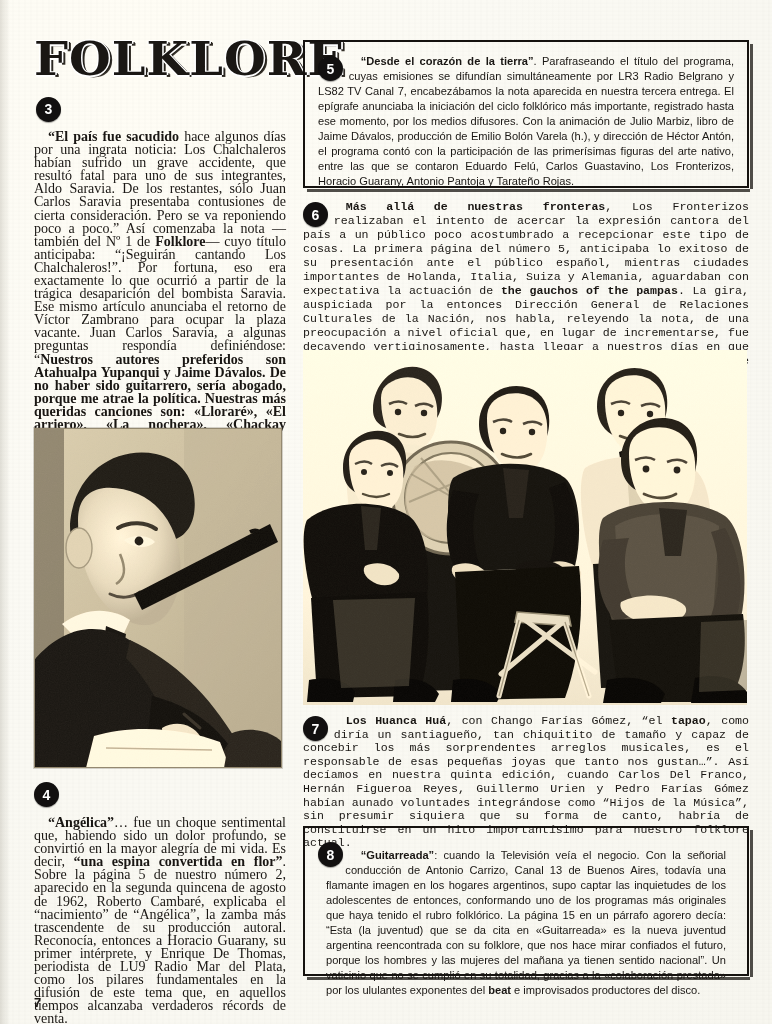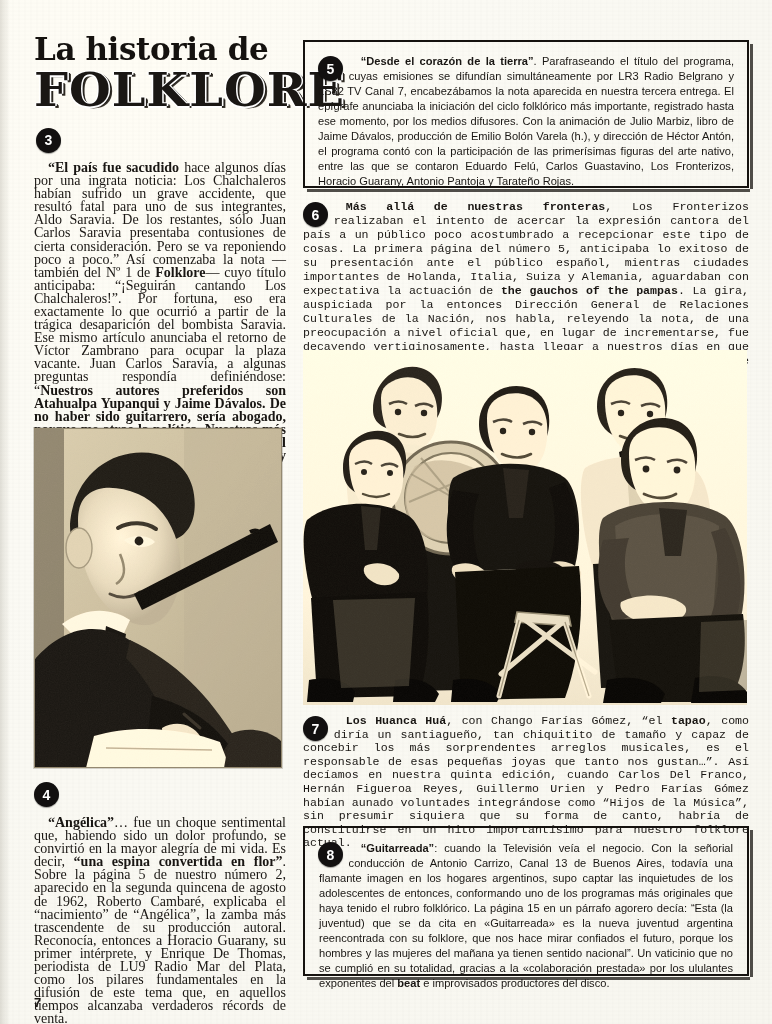--- a/index.html
+++ b/index.html
@@ -158,21 +158,20 @@
 </style>
 </head>
 <body>
 
 <div class="page">
   <div class="scan-grain"></div>
   <div class="edge-left"></div>
 
   <div class="left-col">
     <div class="masthead">
-      <div class="mast-line1">La historia de</div>
       <div class="mast-line2">FOLKLORE</div>
     </div>
 
     <div class="badge badge-standalone">3</div>
 
     <p class="body-serif indent" style="margin:0;">
       <b>“El país fue sacudido</b><span> hace algunos días por una ingrata noticia: Los Chalchaleros habían sufrido un grave accidente, que resultó fatal para uno de sus integrantes, Aldo Saravia. De los restantes, sólo Juan Carlos Saravia presentaba contusiones de cierta consideración. Pero se va reponiendo poco a poco.” Así comenzaba la nota —también del Nº 1 de </span><b>Folklore</b><span>— cuyo título anticipaba: “¡Seguirán cantando Los Chalchaleros!”. Por fortuna, eso era exactamente lo que ocurrió a partir de la trágica desaparición del bombista Saravia. Ese mismo artículo anunciaba el retorno de Víctor Zambrano para ocupar la plaza vacante. Juan Carlos Saravia, a algunas preguntas respondía definiéndose: “</span><b>Nuestros autores preferidos son Atahualpa Yupanqui y Jaime Dávalos. De no haber sido guitarrero, sería abogado, porque me atrae la política. Nuestras más queridas canciones son: «Lloraré», «El arriero», «La nochera», «Chackay manta»”.</b>
     </p>
   </div>
 
@@ -411,19 +410,19 @@
   <div class="sec7 clearfix">
     <div class="badge float-badge">7</div>
     <p class="body-serif" style="margin:0;text-indent:12px;font-family:Liberation Mono, monospace;">
       <b>Los Huanca Huá</b><span>, con Chango Farías Gómez, “el </span><b>tapao</b><span>, como diría un santiagueño, tan chiquitito de tamaño y capaz de concebir los más sorprendentes arreglos musicales, es el responsable de esas pequeñas joyas que tanto nos gustan…”. Así decíamos en nuestra quinta edición, cuando Carlos Del Franco, Hernán Figueroa Reyes, Guillermo Urien y Pedro Farías Gómez habían aunado voluntades integrándose como “Hijos de la Música”, sin presumir siquiera que su forma de canto, habría de constituirse en un hito importantísimo para nuestro folklore actual.</span>
     </p>
   </div>
 
   <div class="rule-box" id="box8">
     <div class="box-inner clearfix">
       <div class="badge float-badge">8</div>
-      <p class="body-sans" style="margin:1px;text-indent:12px;">
+      <p class="body-sans" style="margin:8px;text-indent:12px;">
         <b>“Guitarreada”</b><span>: cuando la Televisión veía el negocio. Con la señorial conducción de Antonio Carrizo, Canal 13 de Buenos Aires, todavía una flamante imagen en los hogares argentinos, supo captar las inquietudes de los adolescentes de entonces, conformando uno de los programas más originales que haya tenido el rubro folklórico. La página 15 en un párrafo agorero decía: “Esta (la juventud) que se da cita en «Guitarreada» es la nueva juventud argentina reencontrada con su folklore, que nos hace mirar confiados el futuro, porque los hombres y las mujeres del mañana ya tienen sentido nacional”. Un vaticinio que no se cumplió en su totalidad, gracias a la «colaboración prestada» por los ululantes exponentes del </span><b>beat</b><span> e improvisados productores del disco.</span>
       </p>
     </div>
   </div>
 
 </div>
 
 </body></html>

